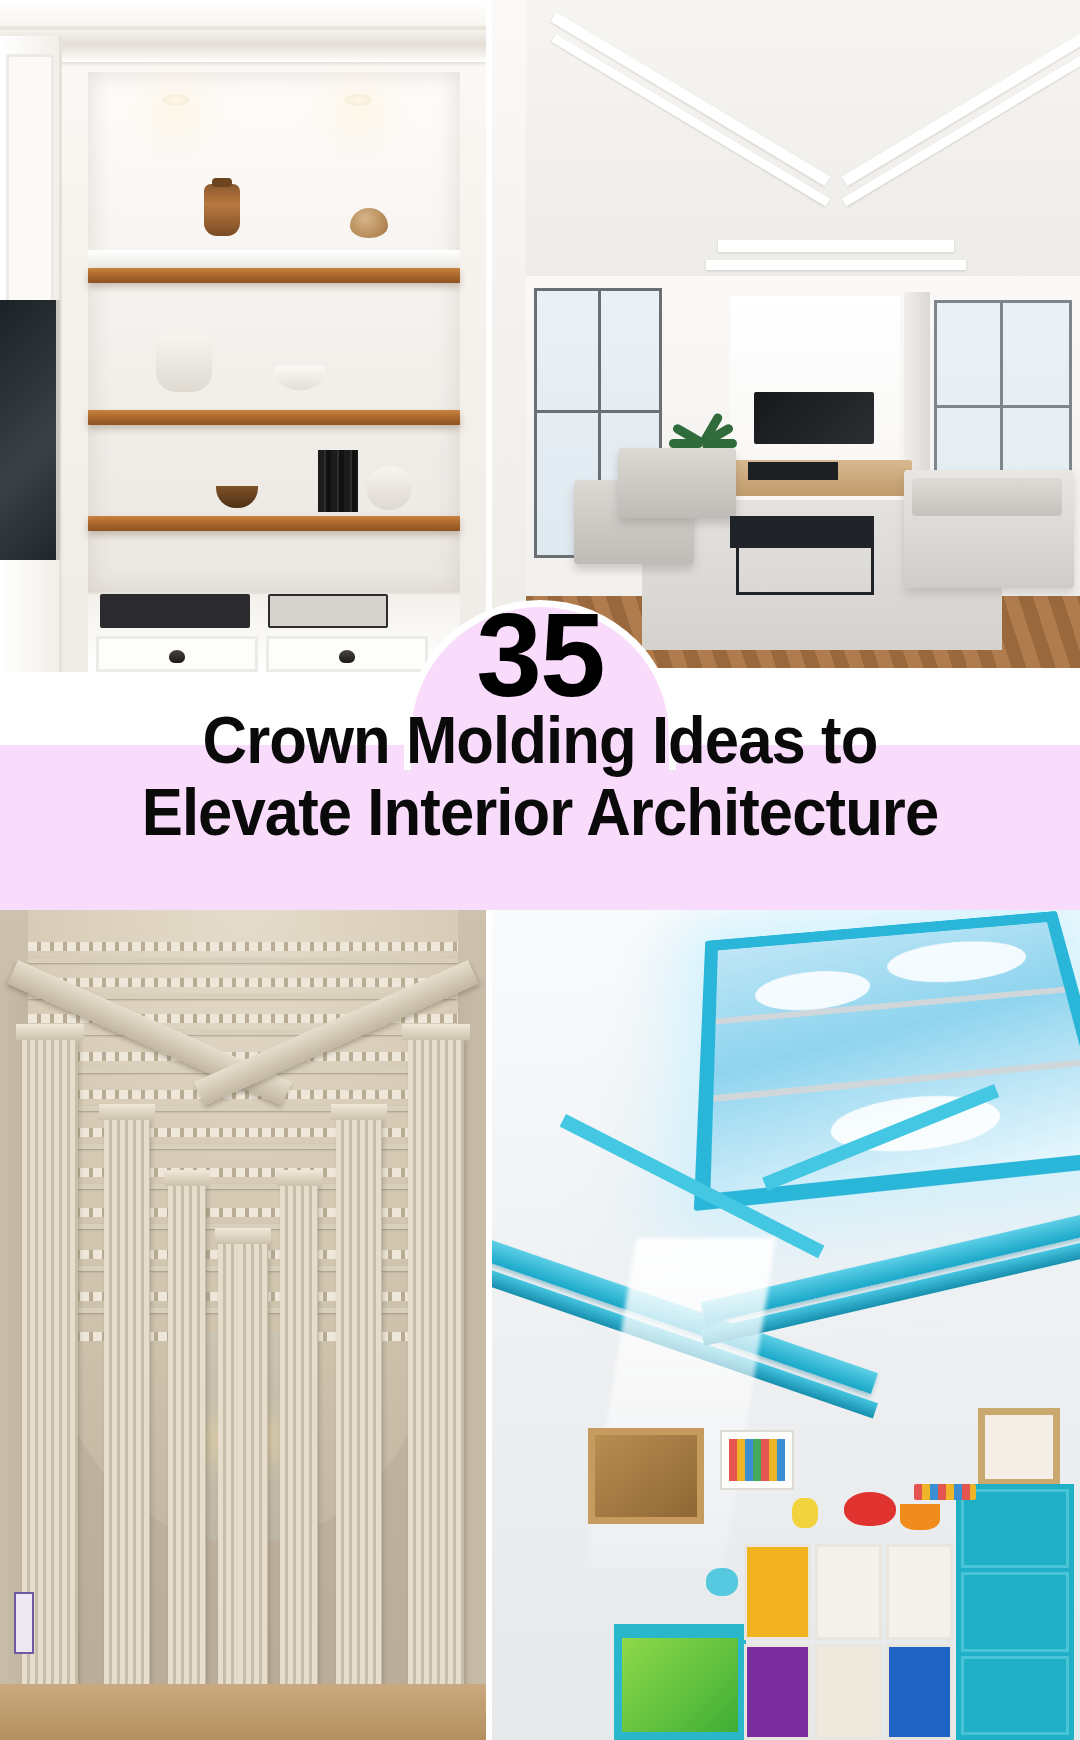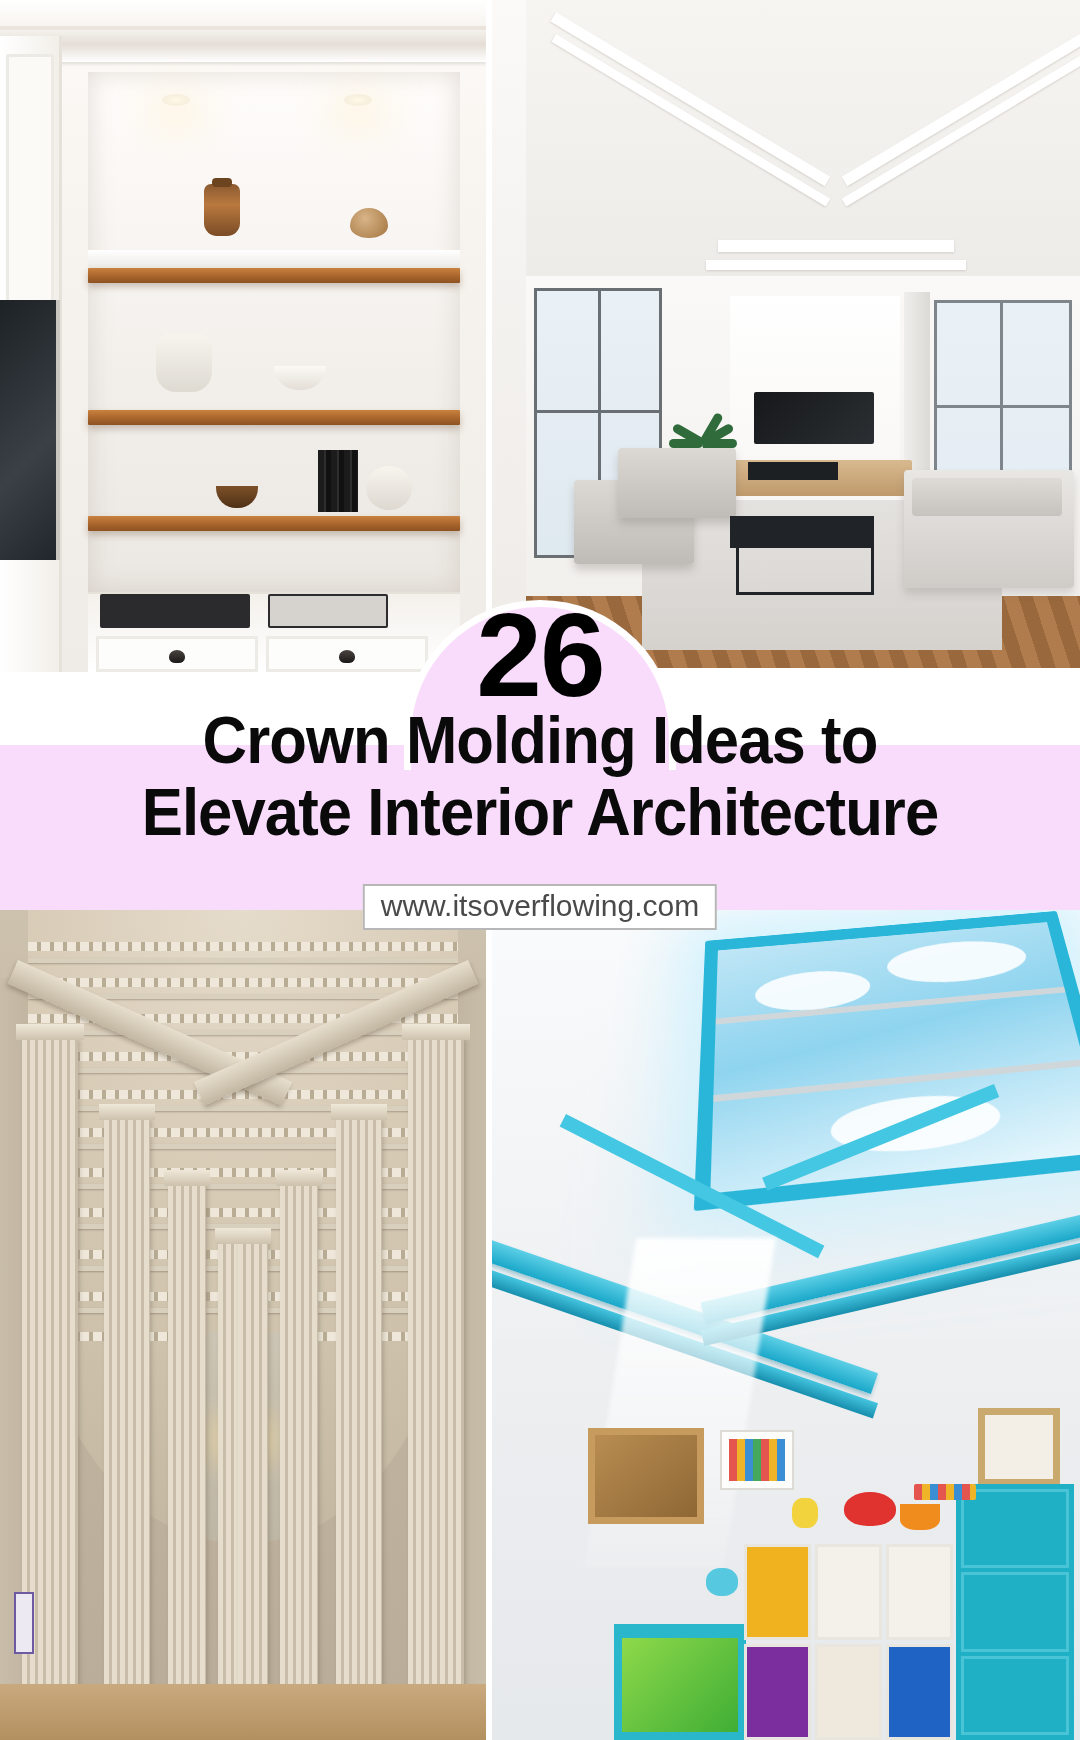--- a/index.html
+++ b/index.html
@@ -433,22 +433,21 @@
         <span class="toy" style="left:214px; bottom:144px; width:32px; height:28px; background:#56c8e0; border-radius:45%;"></span>
         <span class="toy" style="right:104px; bottom:240px; width:62px; height:16px; background:repeating-linear-gradient(90deg,#e5554f 0 8px,#f0b429 8px 16px,#3a8fd4 16px 24px); border-radius:2px;"></span>
       </div>
     </div>
 
   </div>
 
   <div class="overlay"></div>
   <div class="arch"></div>
 
-  <div class="count">26</div>
+  <div class="count">35</div>
 
   <div class="title">
     <span class="l1">Crown Molding Ideas to</span>
     <span class="l2">Elevate Interior Architecture</span>
   </div>
 
-  <div class="urlbar">www.itsoverflowing.com</div>
 
 </div>
 
 </body></html>

